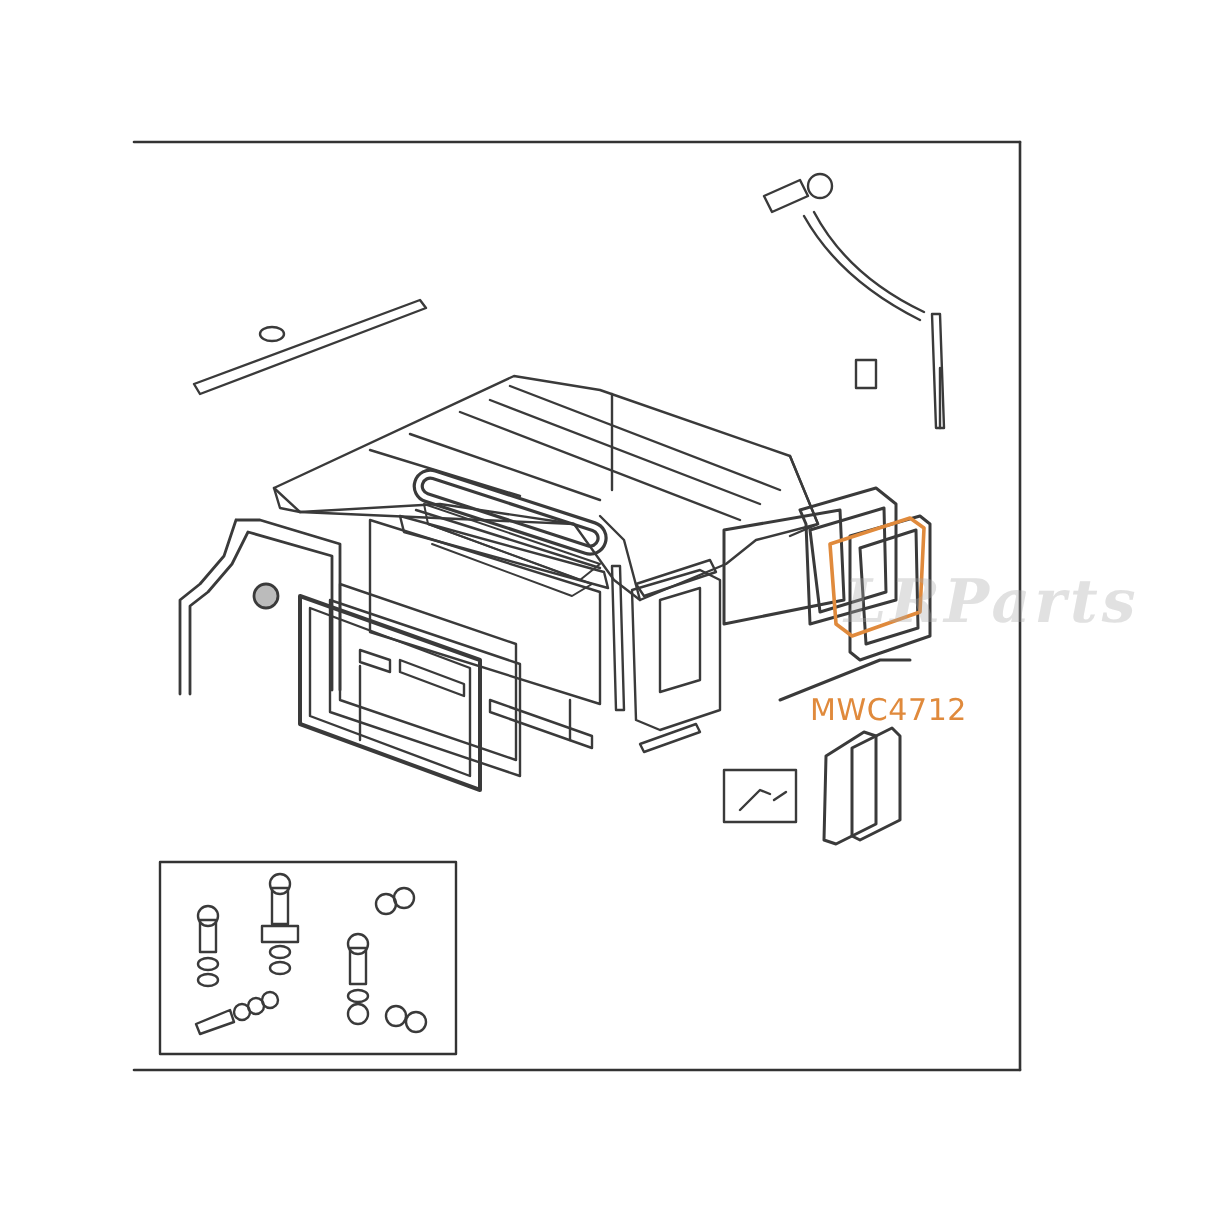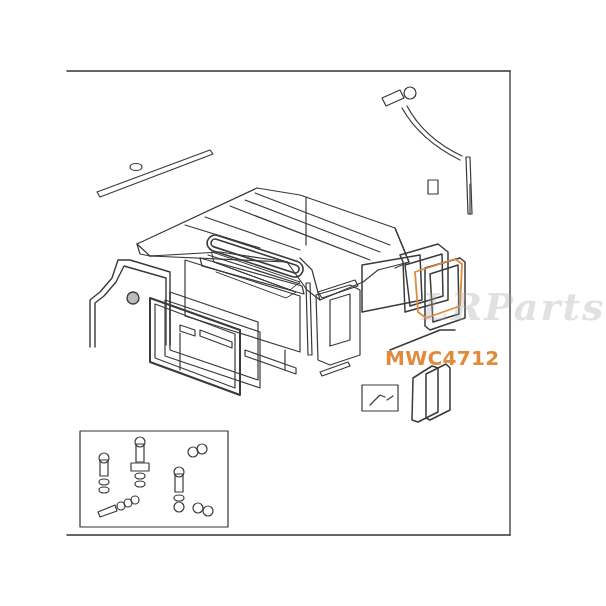--- a/index.html
+++ b/index.html
@@ -1,19 +1,19 @@
 <!DOCTYPE html>
 <html><head>
 <meta charset="utf-8">
 <style>
   html, body { margin: 0; padding: 0; background: #ffffff; }
   body { width: 606px; height: 606px; position: relative; overflow: hidden; font-family: "DejaVu Sans", sans-serif; }
   #diagram { position: absolute; left: 0; top: 0; width: 606px; height: 606px; }
-  .part-label { position: absolute; left: 385px; top: 346px; font-family: "DejaVu Sans", sans-serif; font-weight: bold; font-size: 20px; letter-spacing: 0.3px; }
-  .watermark { position: absolute; left: 422px; top: 284px; font-family: "DejaVu Serif", serif; font-style: italic; font-weight: bold; font-size: 38px; color: rgba(170,170,170,0.35); letter-spacing: 2px; pointer-events: none; }
+  .part-label { position: absolute; left: 405px; top: 346px; font-family: "DejaVu Sans", sans-serif; font-weight: normal; font-size: 15px; letter-spacing: 0.3px; }
+  .watermark { position: absolute; left: 422px; top: 284px; font-family: "DejaVu Serif", serif; font-style: italic; font-weight: bold; font-size: 30px; color: rgba(170,170,170,0.35); letter-spacing: 2px; pointer-events: none; }
 </style>
 </head>
 <body>
 
 <svg id="diagram" viewBox="0 0 606 606" xmlns="http://www.w3.org/2000/svg" fill="none" stroke="#3a3a3a" stroke-width="1.2" stroke-linejoin="round" stroke-linecap="round">
 
   <g stroke="#333" stroke-width="1.3">
     <line x1="67" y1="71" x2="510" y2="71"></line>
     <line x1="510" y1="71" x2="510" y2="535"></line>
     <line x1="67" y1="535" x2="510" y2="535"></line>

